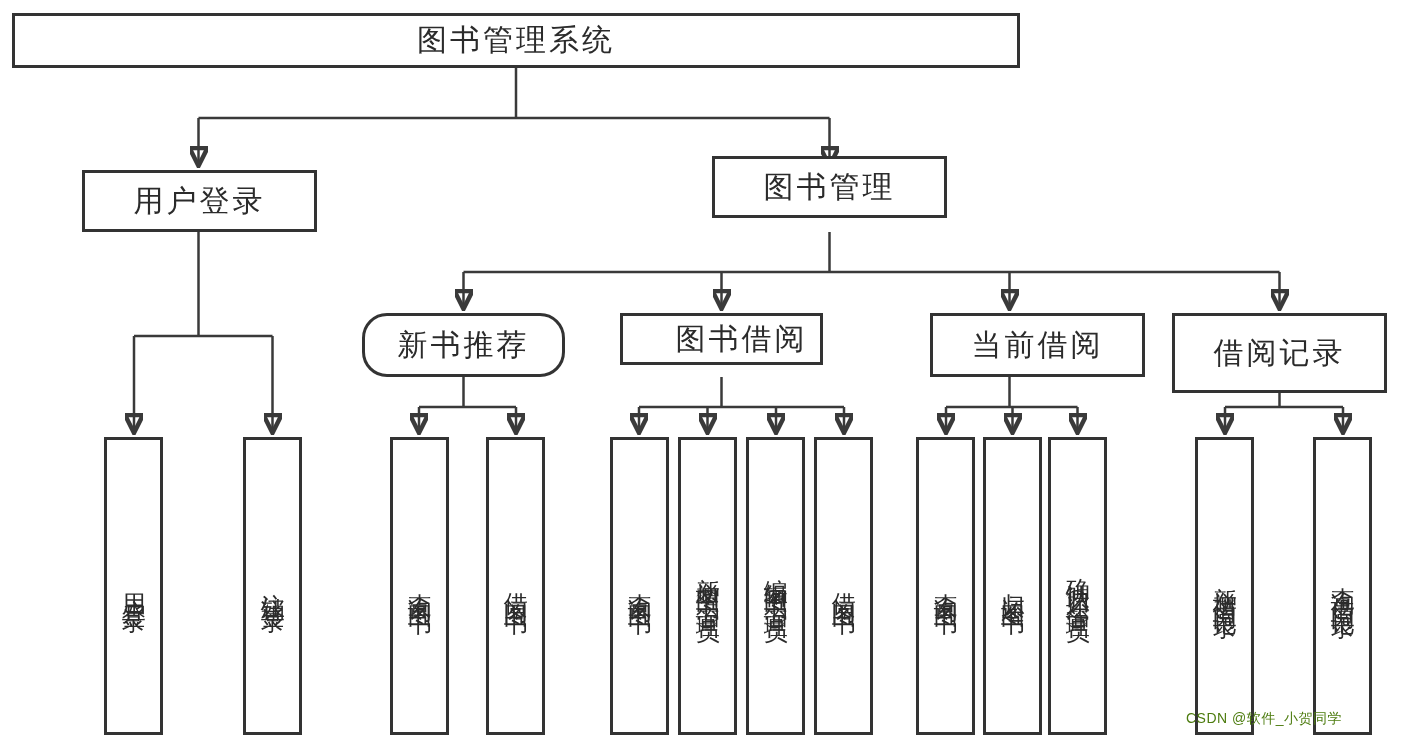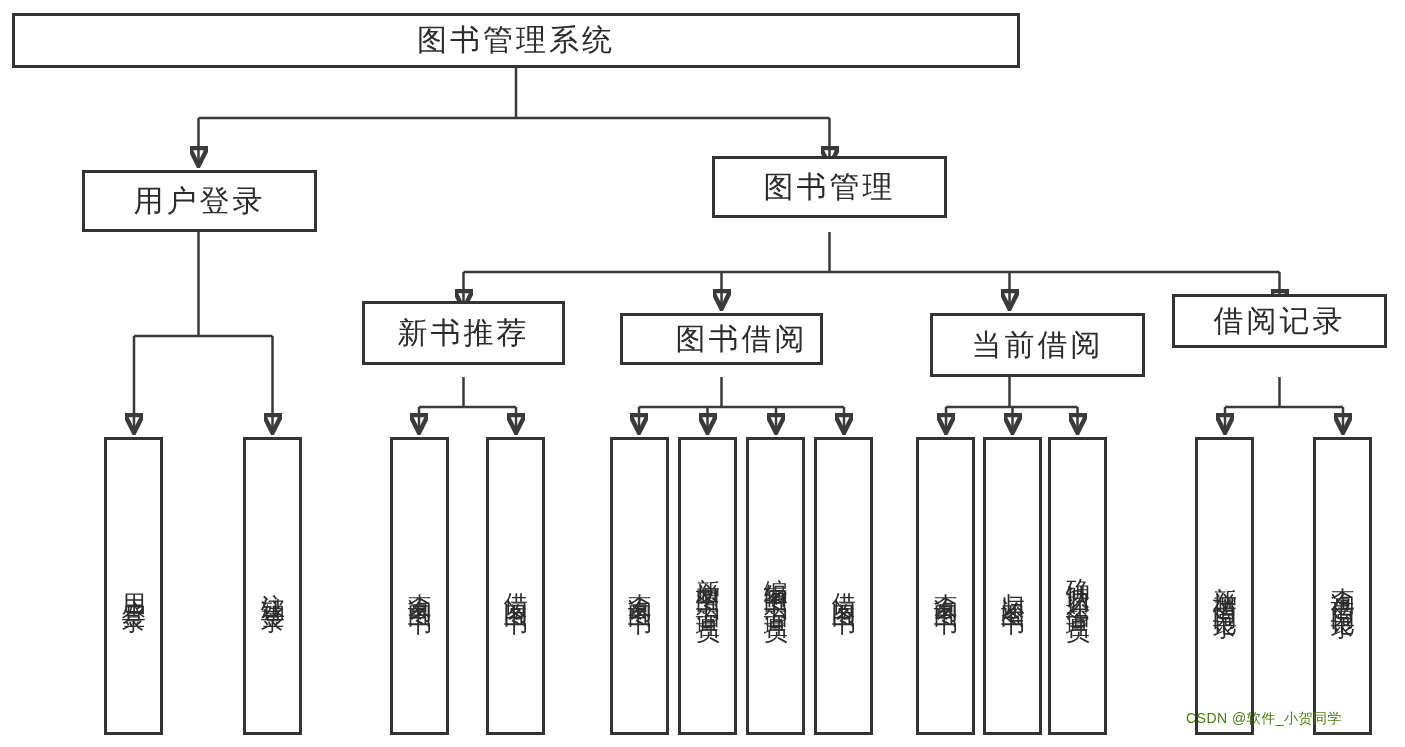--- a/index.html
+++ b/index.html
@@ -105,24 +105,24 @@
     <path d="M1225 407 H1343"></path>
     <path d="M1225 407 V432" marker-end="url(#arr)"></path>
     <path d="M1343 407 V432" marker-end="url(#arr)"></path>
   </svg>
 
   <div class="node h-node" style="left:12px; top:13px; width:1008px; height:55px;">图书管理系统</div>
 
   <div class="node h-node" style="left:82px; top:170px; width:235px; height:62px;">用户登录</div>
   <div class="node h-node" style="left:712px; top:156px; width:235px; height:62px;">图书管理</div>
 
-  <div class="node h-node" style="left:362px; top:301px; width:203px; height:64px;">新书推荐</div>
+  <div class="node h-node" style="left:362px; top:313px; width:203px; height:64px;border-radius:25px;">新书推荐</div>
   <div class="node h-node" style="left:620px; top:313px; width:203px; height:52px;padding-left:40px;">图书借阅</div>
   <div class="node h-node" style="left:902px; top:313px; width:215px; height:64px;margin-left:28px;">当前借阅</div>
-  <div class="node h-node" style="left:1172px; top:294px; width:215px; height:54px;">借阅记录</div>
+  <div class="node h-node" style="left:1172px; top:313px; width:215px; height:80px;">借阅记录</div>
 
   <div class="node v-node" style="left:104px; top:437px; width:59px; height:298px;">用户登录</div>
   <div class="node v-node" style="left:243px; top:437px; width:59px; height:298px;">注销登录</div>
 
   <div class="node v-node" style="left:390px; top:437px; width:59px; height:298px;">查询图书</div>
   <div class="node v-node" style="left:486px; top:437px; width:59px; height:298px;">借阅图书</div>
 
   <div class="node v-node" style="left:610px; top:437px; width:59px; height:298px;">查询图书</div>
   <div class="node v-node" style="left:678px; top:437px; width:59px; height:298px;">新增图书（管理员）</div>
   <div class="node v-node" style="left:746px; top:437px; width:59px; height:298px;">编辑图书（管理员）</div>

